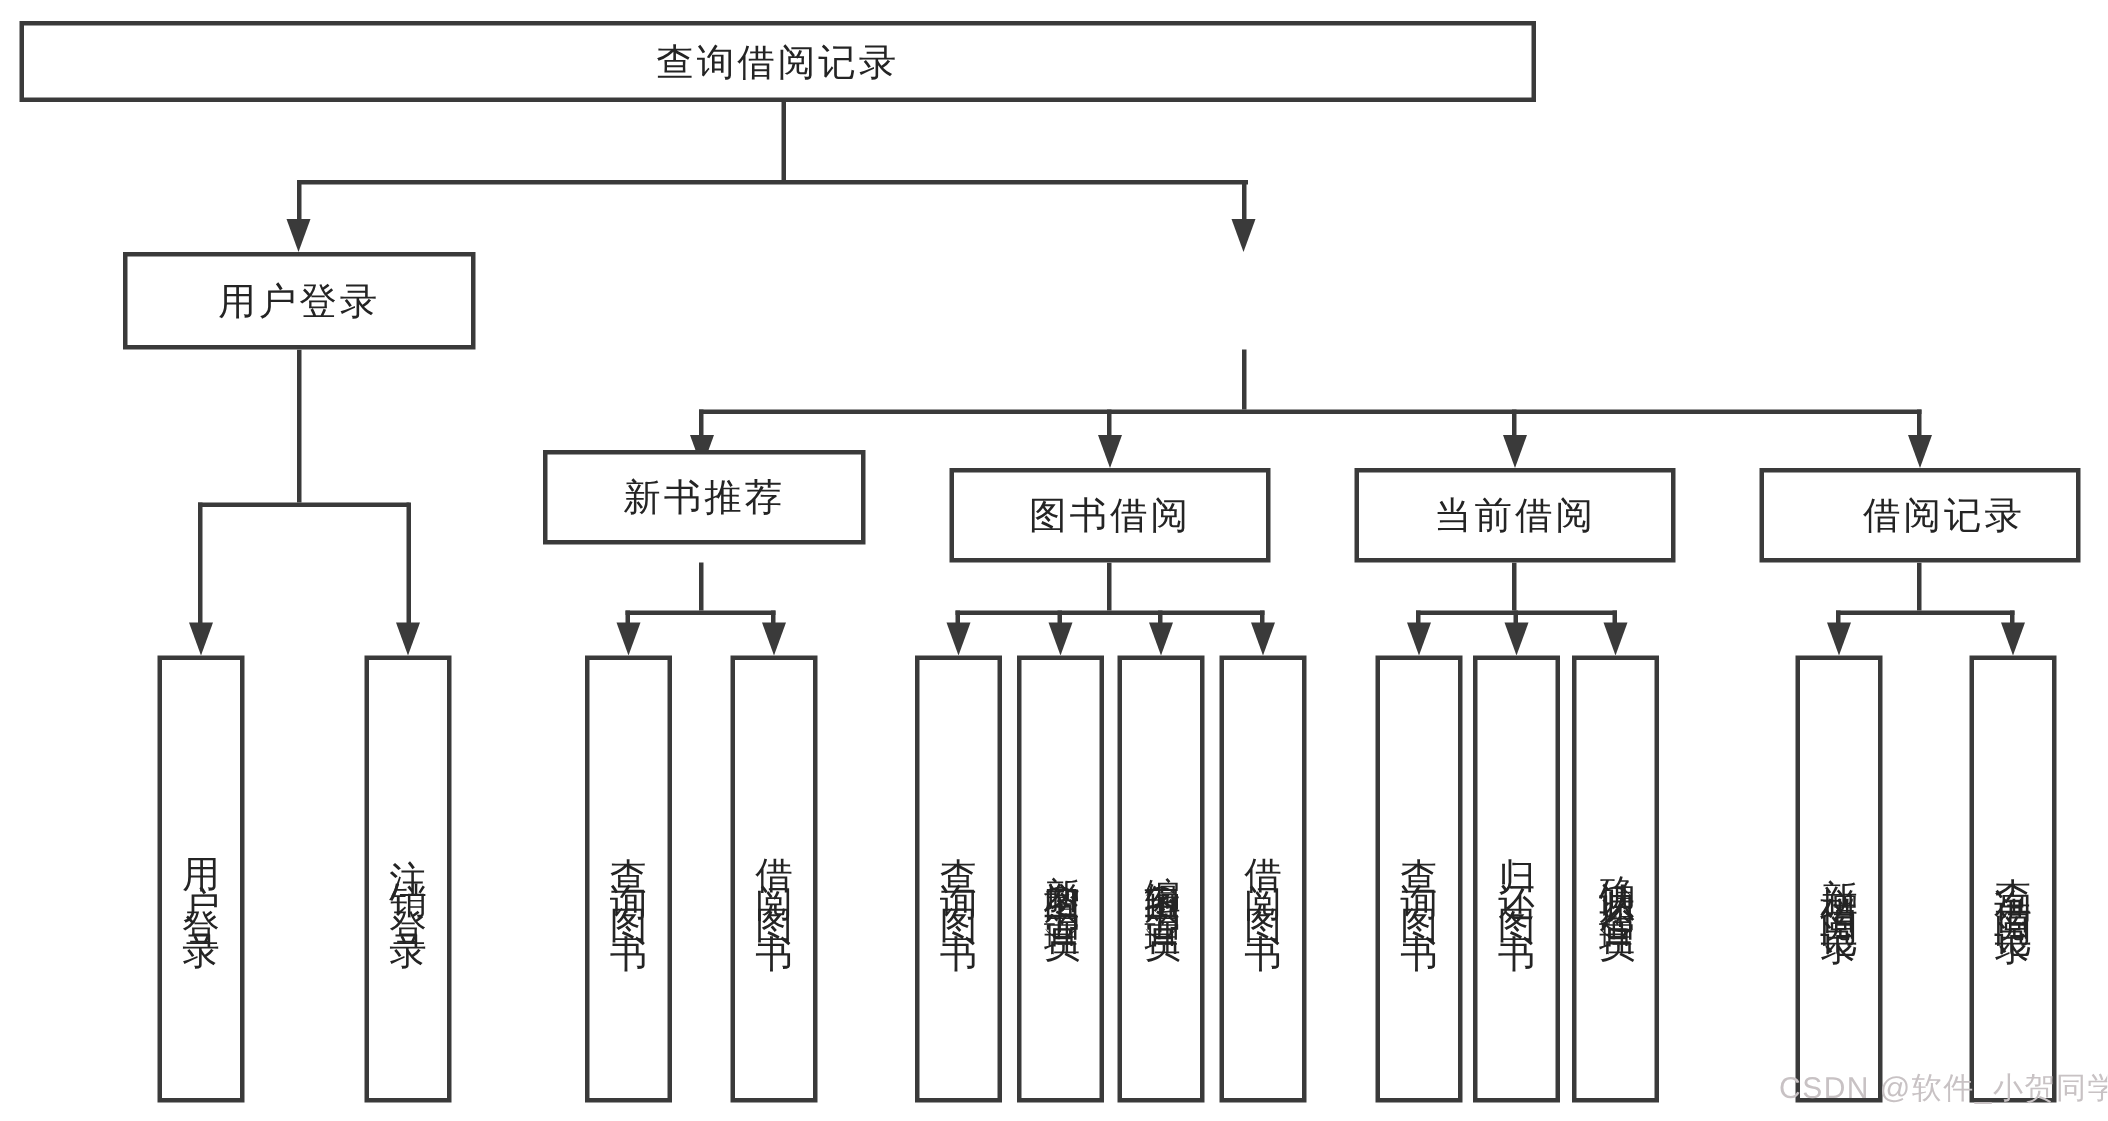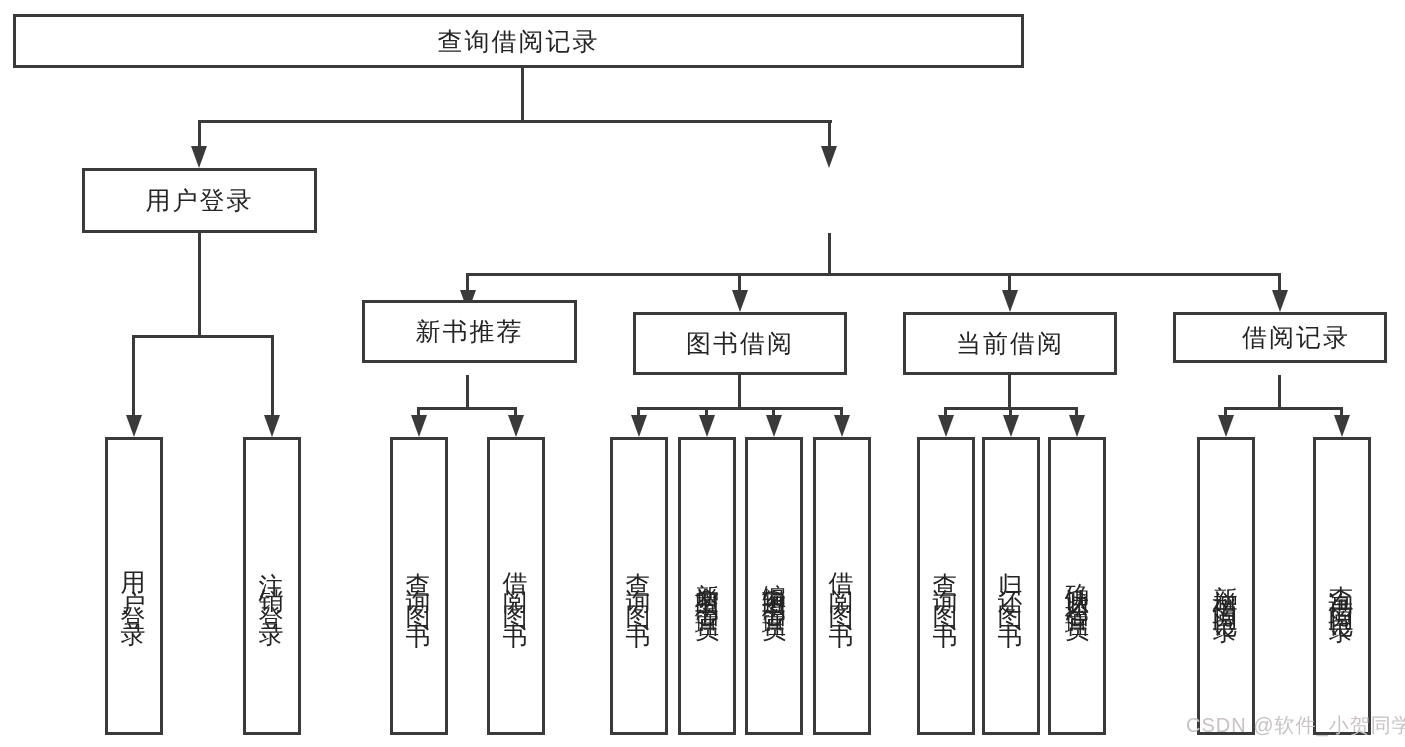--- a/index.html
+++ b/index.html
@@ -84,21 +84,21 @@
   <div class="vl" style="left:738px; top:273px; height:20px;"></div>
   <div class="arrow" style="left:732px; top:290px;"></div>
   <div class="vl" style="left:1008px; top:273px; height:20px;"></div>
   <div class="arrow" style="left:1002px; top:290px;"></div>
   <div class="vl" style="left:1278px; top:273px; height:20px;"></div>
   <div class="arrow" style="left:1272px; top:290px;"></div>
 
   <div class="box" style="left:362px; top:300px; width:215px; height:63px;">新书推荐</div>
   <div class="box" style="left:633px; top:312px; width:214px; height:63px;">图书借阅</div>
   <div class="box" style="left:903px; top:312px; width:214px; height:63px;">当前借阅</div>
-  <div class="box" style="left:1173px; top:312px; width:214px; height:51px;padding-left:32px;">借阅记录</div>
+  <div class="box" style="left:1173px; top:312px; width:214px; height:63px;padding-left:32px;">借阅记录</div>
 
   <div class="vl" style="left:466px; top:375px; height:32px;"></div>
   <div class="hl" style="left:417px; top:407px; width:100px;"></div>
   <div class="vl" style="left:417px; top:407px; height:11px;"></div>
   <div class="arrow" style="left:411px; top:415px;"></div>
   <div class="vl" style="left:514px; top:407px; height:11px;"></div>
   <div class="arrow" style="left:508px; top:415px;"></div>
 
   <div class="vl" style="left:738px; top:375px; height:32px;"></div>
   <div class="hl" style="left:637px; top:407px; width:206px;"></div>

